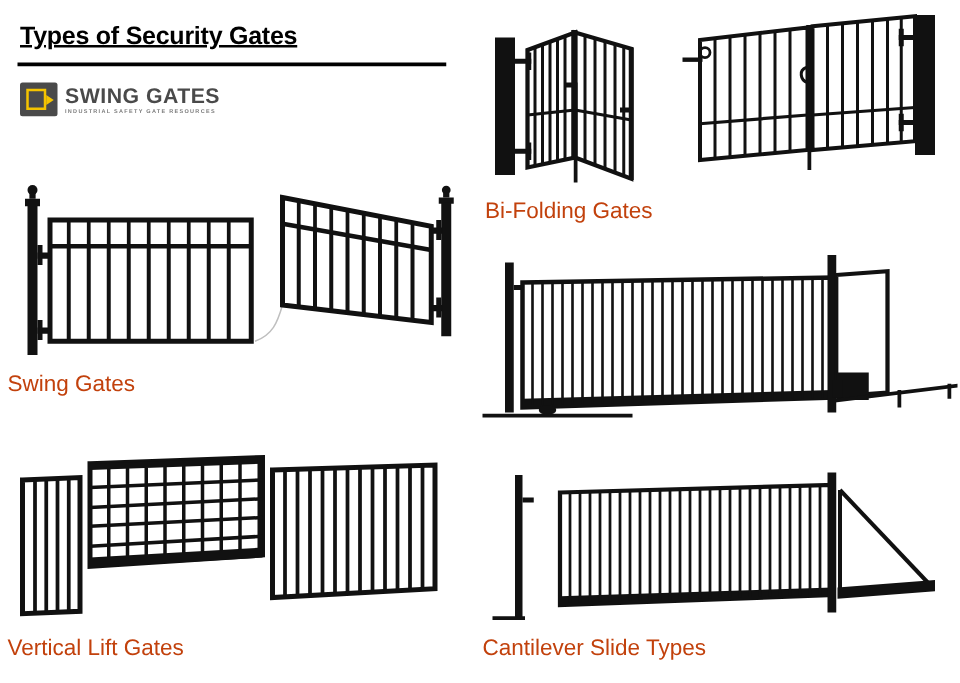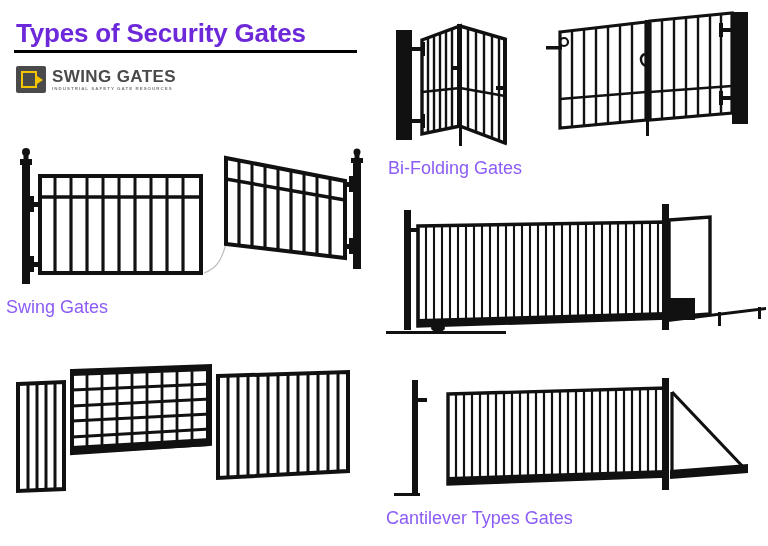--- a/index.html
+++ b/index.html
@@ -20,25 +20,26 @@
     position: absolute;
     inset: 0;
     background: #ffffff;
   }
 
   
   .page-title {
     position: absolute;
     left: 16px;
     top: 18px;
-    font-size: 26px;
+    font-size: 20px;
     font-weight: bold;
     letter-spacing: -0.2px;
-    color: #6d28d9;
+    color: #000000;
     white-space: nowrap;
+    text-decoration: underline;
   }
   .title-rule {
     position: absolute;
     left: 14px;
     top: 50px;
     width: 343px;
     height: 3px;
     background: #000000;
   }
 
@@ -99,21 +100,21 @@
   }
 
   
   .panel { position: absolute; }
   .panel svg { display: block; }
 
   .caption {
     position: absolute;
     font-size: 18px;
     font-weight: normal;
-    color: #8b5cf6;
+    color: #c2410c;
     white-space: nowrap;
   }
 
   .p-swing      { left: 4px;   top: 140px; }
   .c-swing      { left: 6px;   top: 297px; }
 
   .p-bifold     { left: 388px; top: 8px; }
   .c-bifold     { left: 388px; top: 158px; }
 
   .p-slide      { left: 380px; top: 200px; }
@@ -461,20 +462,21 @@
         <line x1="272" y1="16.5" x2="272" y2="117"></line>
         <line x1="282" y1="16.2" x2="282" y2="116.5"></line>
         <line x1="292" y1="15.9" x2="292" y2="116"></line>
         <line x1="302" y1="15.6" x2="302" y2="115.5"></line>
         <line x1="312" y1="15.3" x2="312" y2="115"></line>
         <line x1="322" y1="15" x2="322" y2="114.5"></line>
         <line x1="332" y1="14.7" x2="332" y2="114"></line>
       </g>
     </svg>
   </div>
+  <div class="caption c-lift">Vertical Lift Gates</div>
 
   <div class="panel p-cant">
     <svg width="384" height="128" viewBox="0 0 384 128">
 
       <g fill="#111">
         <rect x="28" y="6" width="6" height="114"></rect>
         <rect x="34" y="24" width="9" height="4"></rect>
         <rect x="10" y="119" width="26" height="3"></rect>
       </g>
 
@@ -515,15 +517,15 @@
 
       <rect x="278" y="4" width="7" height="112" fill="#111"></rect>
 
       <g stroke="#111" fill="none" stroke-width="3.2">
         <path d="M288,18 L288,100"></path>
         <path d="M288,18 L362,96"></path>
       </g>
       <path d="M286,96 L364,90 L364,99 L286,105 Z" fill="#111"></path>
     </svg>
   </div>
-  <div class="caption c-cant">Cantilever Types Gates</div>
+  <div class="caption c-cant">Cantilever Slide Types</div>
 
 </div>
 
 </body></html>

